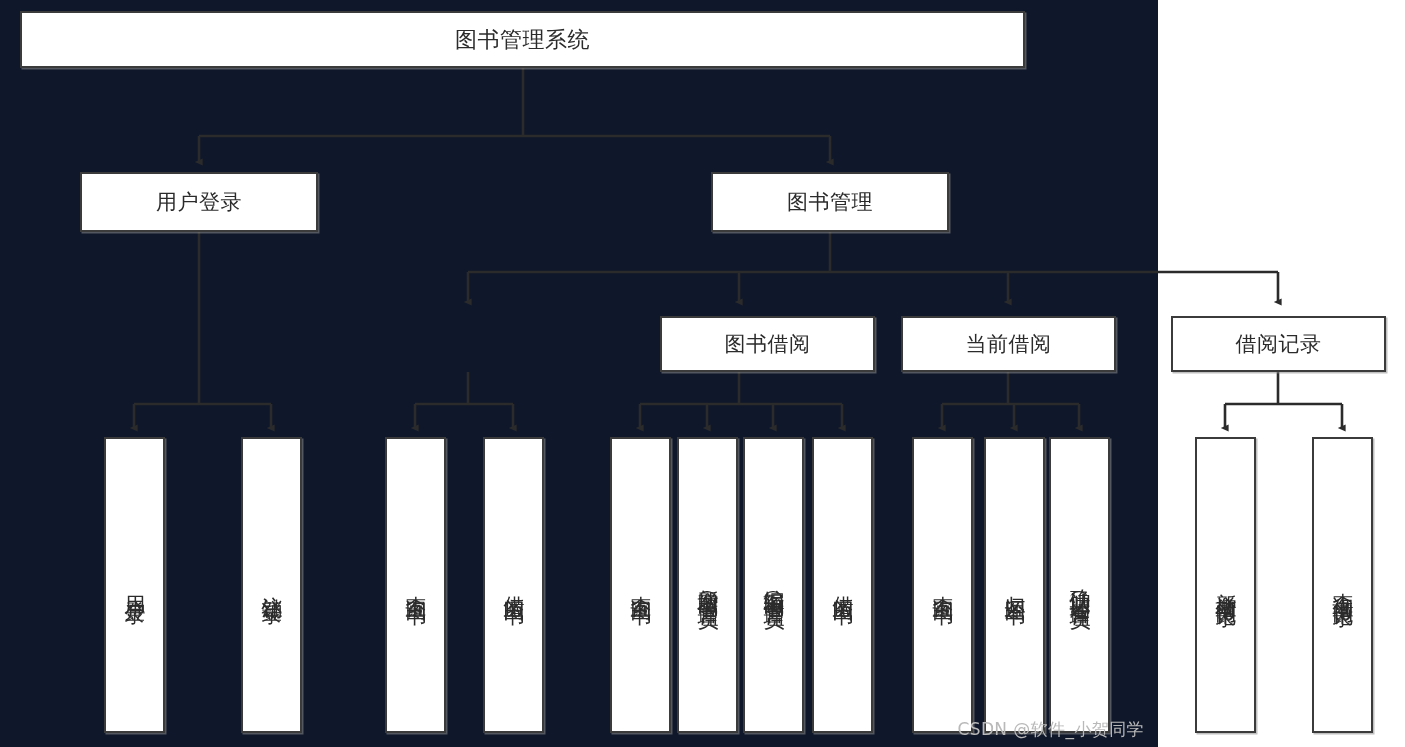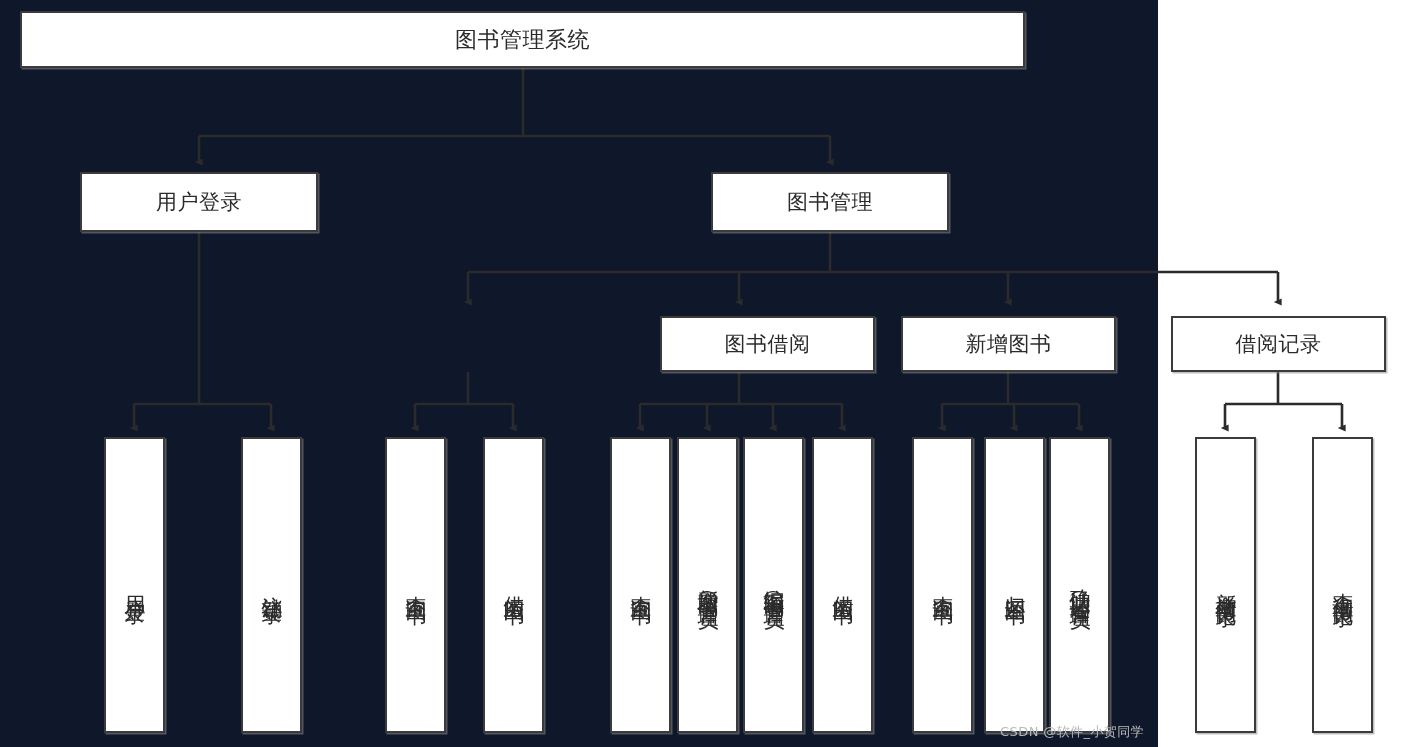--- a/index.html
+++ b/index.html
@@ -63,21 +63,21 @@
     font-size: 21px;
     line-height: 1.18;
     letter-spacing: 3px;
     white-space: nowrap;
     max-height: 270px;
   }
   #watermark {
     position: absolute;
     right: 14px;
     bottom: 6px;
-    font-size: 13px;
+    font-size: 17px;
     color: #b9b9b9;
     white-space: nowrap;
     letter-spacing: 0.4px;
   }
 </style>
 </head>
 <body>
 
 <div id="diagram-root">
 
@@ -141,21 +141,21 @@
     <span class="node-label">用户登录</span>
   </div>
   <div class="node horiz" style="left:711px; top:172px; width:238px; height:60px;justify-content:center;">
     <span class="node-label">图书管理</span>
   </div>
 
   <div class="node horiz" style="left:632px; top:316px; width:215px; height:56px;margin-left:28px;">
     <span class="node-label">图书借阅</span>
   </div>
   <div class="node horiz" style="left:901px; top:316px; width:215px; height:56px;">
-    <span class="node-label">新增图书</span>
+    <span class="node-label">当前借阅</span>
   </div>
   <div class="node horiz" style="left:1171px; top:316px; width:215px; height:56px;align-items:center;">
     <span class="node-label">借阅记录</span>
   </div>
 
   <div class="node vert" style="left:104px; top:437px; width:61px; height:296px;">
     <span class="node-label">用户登录</span>
   </div>
   <div class="node vert" style="left:241px; top:437px; width:61px; height:296px;">
     <span class="node-label">注销登录</span>

